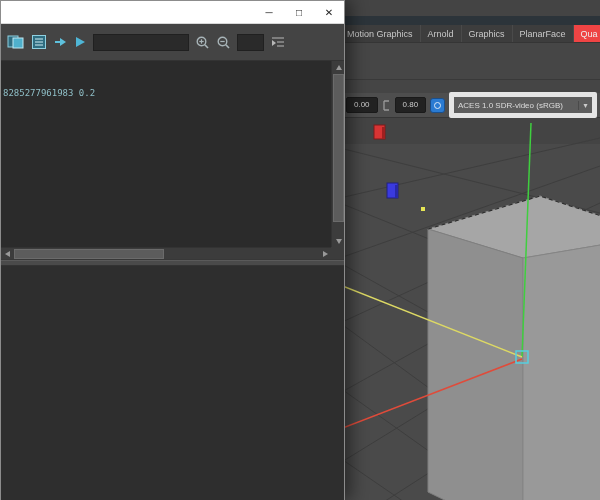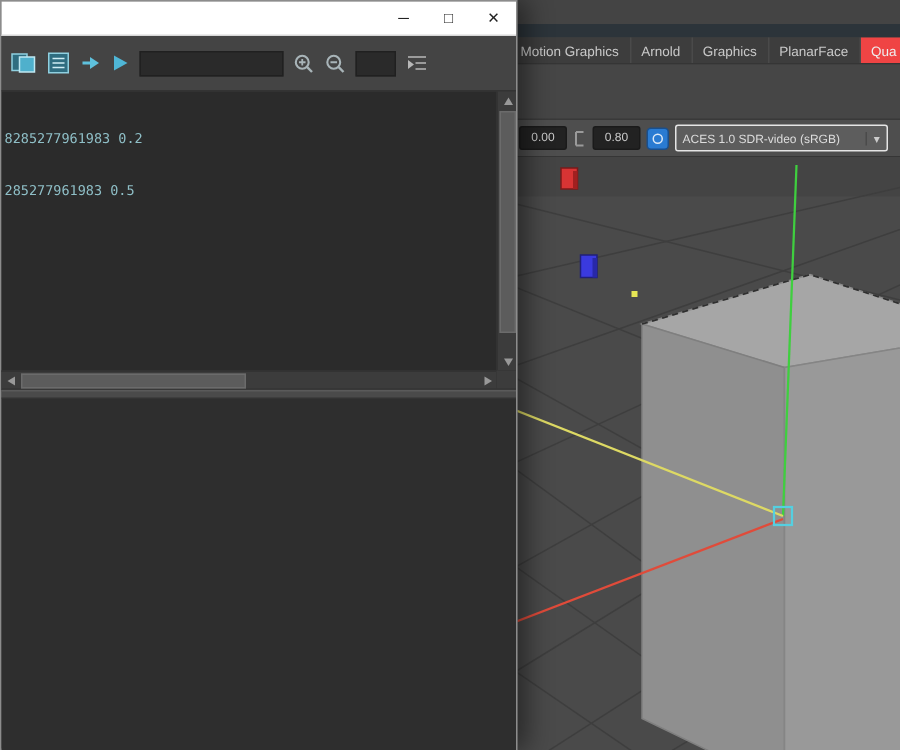--- a/index.html
+++ b/index.html
@@ -9,26 +9,26 @@
   }
   .stage { position:absolute; inset:0; }
 
   
   .maya { position:absolute; left:340px; top:16px; width:260px; height:500px; background:#454545; }
   .maya-topstrip { height:9px; background:#2c343a; }
   .shelf-tabs { height:17px; background:#3d3d3d; display:flex; align-items:stretch; font-size:9px; color:#c9c9c9; border-bottom:1px solid #353535; }
   .shelf-tab { display:flex; align-items:center; padding:0 7px; border-right:1px solid #4a4a4a; white-space:nowrap; cursor:default; }
   .shelf-tab.active { background:#ef4444; color:#eeeeee; }
   .shelf-body { height:36px; background:#464646; border-bottom:1px solid #393939; }
-  .panel-toolbar { height:24px; background:#4e4e4e; display:flex; align-items:center; gap:4px; padding:0 3px 0 6px; border-bottom:1px solid #363636; }
+  .panel-toolbar { height:24px; background:#4e4e4e; display:flex; align-items:center; gap:4px; padding:0 3px 0 6px; border-bottom:1px solid #363636;margin-top:13px; }
   .pt-field { width:30px; height:14px; background:#222222; color:#cccccc; font-size:8px; line-height:14px; text-align:center; border:1px solid #1a1a1a; border-radius:2px; }
   .pt-icon { display:flex; align-items:center; }
   .cm-icon { width:13px; height:13px; border-radius:3px; background:#2a7bd2; border:1px solid #1a4f8c; position:relative; }
   .cm-icon::after { content:""; position:absolute; left:3px; top:3px; width:5px; height:5px; border-radius:50%; border:1.5px solid #dce9f7; }
-  .dropdown { width:140px; height:16px; background:#5d5d5d; border:1px solid #e5e5e5; border-radius:2px; display:flex; align-items:center; overflow:hidden; }
+  .dropdown { width:140px; height:16px; background:#5d5d5d; border:5px solid #e5e5e5; border-radius:2px; display:flex; align-items:center; overflow:hidden; }
   .dd-label { flex:1; font-size:8px; color:#dddddd; padding:0 4px; white-space:nowrap; overflow:hidden; }
   .dd-arrow { width:13px; text-align:center; font-size:8px; color:#cccccc; border-left:1px solid #4a4a4a; }
   .viewport { position:relative; width:260px; height:412px; background:#4a4a4a; }
   .viewport svg { display:block; }
 
   
   .sewin { position:absolute; left:0; top:0; width:345px; height:500px; background:#444444;
            border:1px solid #8c8c8c; box-sizing:border-box; z-index:2;
            box-shadow:6px 0 16px rgba(0,0,0,0.45); }
   .titlebar { height:22px; background:#ffffff; border-bottom:1px solid #d8d8d8; display:flex; align-items:stretch; }
@@ -202,21 +202,20 @@
             <line x1="7" y1="7" x2="14" y2="7" stroke="#b8b8b8"></line>
             <line x1="7" y1="11" x2="14" y2="11" stroke="#b8b8b8"></line>
             <path d="M2 5 v6 l4 -3 z" fill="#b8b8b8"></path>
           </svg>
       </span>
     </div>
 
     <div class="outwrap">
       <div class="outtext">
         <div class="oline">8285277961983 0.2</div>
-        <div class="oline">285277961983 0.5</div>
         
         
         
         
         
         
         
         
         
         

